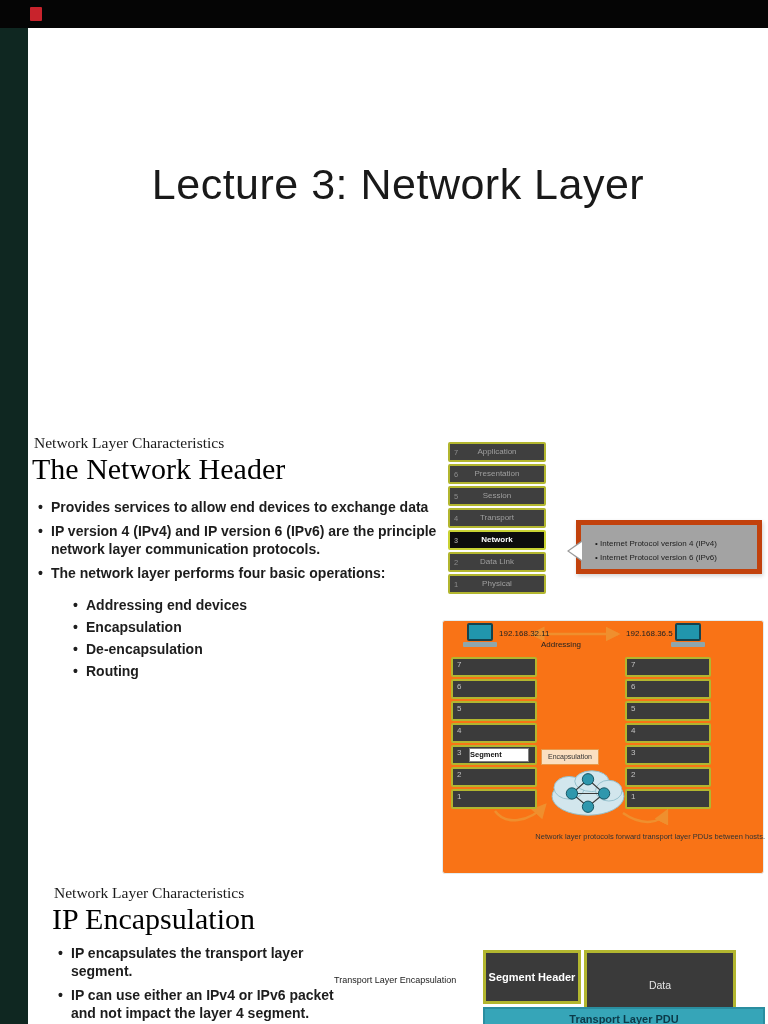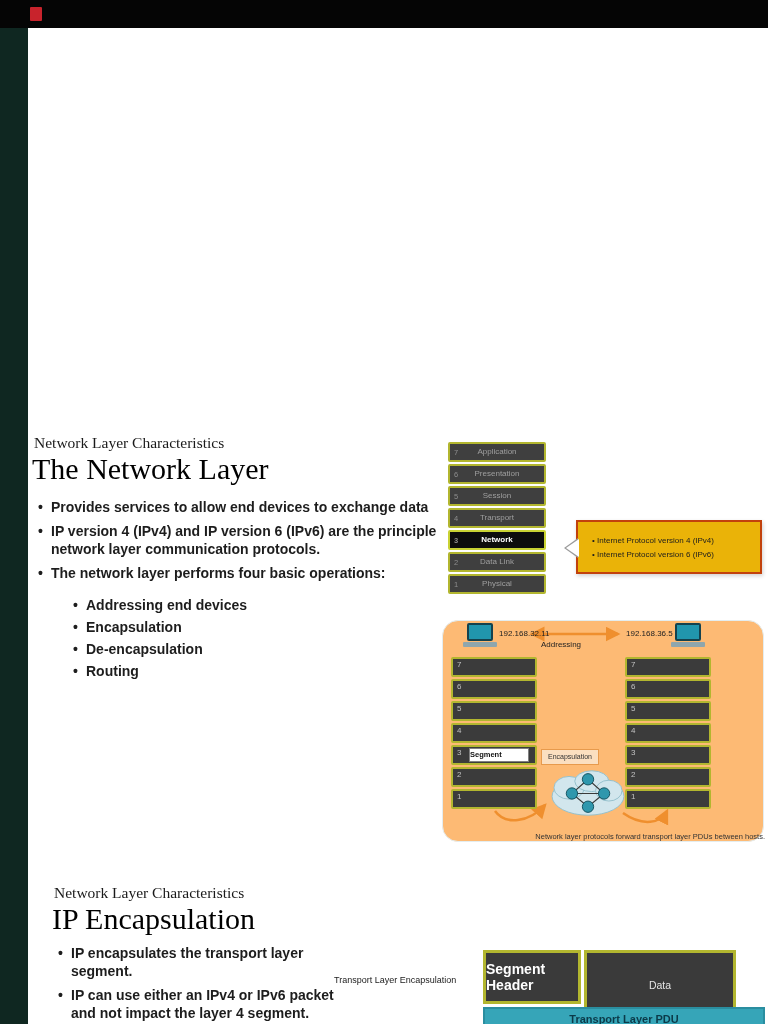--- a/index.html
+++ b/index.html
@@ -32,64 +32,65 @@
   .subs>li{position:relative;padding-left:15px;margin-bottom:4px;line-height:18px}
   .subs>li::before{content:"\2022";position:absolute;left:2px}
 
   
   .osi{position:absolute;left:420px;top:414px;width:98px}
   .osi-row{position:relative;height:20px;margin-bottom:2px;background:#3f3f3f;border:2px solid #b2b62f;border-radius:2px;text-align:center;font-size:8px;color:#9f9f9f;line-height:15px}
   .osi-row .num{position:absolute;left:4px;top:1px;font-size:7.5px;color:#8d8d8d}
   .osi-row.hl{background:#0d0d0d;color:#fff;font-weight:bold;border-color:#c9d234}
 
   
-  .callout{position:absolute;left:548px;top:492px;width:186px;height:54px;background:#eab308;border:2px solid #c2410c;box-shadow:1px 2px 4px rgba(0,0,0,.18);padding:12px 12px 0 14px}
+  .callout{position:absolute;left:548px;top:492px;width:186px;height:54px;background:#a3a3a3;border:5px solid #c2410c;box-shadow:1px 2px 4px rgba(0,0,0,.18);padding:12px 12px 0 14px}
   .callout::before{content:"";position:absolute;left:-14px;top:16px;border-top:10px solid transparent;border-bottom:10px solid transparent;border-right:14px solid #9a9a9a}
   .callout::after{content:"";position:absolute;left:-12px;top:17px;border-top:9px solid transparent;border-bottom:9px solid transparent;border-right:13px solid #fff}
   .callout-item{font-size:8px;color:#1d1d1d;line-height:14px}
   .callout-item::before{content:"\2022  "}
 
   
-  .adiag{position:absolute;left:414px;top:592px;width:322px;height:222px;background:#fdba74;border:1px solid #e4edef;border-radius:16px}
+  .adiag{position:absolute;left:414px;top:592px;width:322px;height:254px;background:#f97316;border:1px solid #e4edef;border-radius:3px}
   .laptop{position:absolute;width:34px;height:26px}
   .lap-l{left:20px;top:2px}.lap-r{left:228px;top:2px}
   .laptop .screen{width:26px;height:18px;margin:0 auto;background:#2196ad;border:2px solid #14424e;border-radius:2px}
   .laptop .base{width:34px;height:5px;background:#8fa6ac;border-radius:1px;margin-top:1px}
   .host-ip{position:absolute;top:8px;font-size:8px;color:#222}
   .ip-l{left:56px}.ip-r{left:183px}
   .addr-label{position:absolute;left:98px;top:19px;width:80px;font-size:8px;color:#222}
   .stack{position:absolute;top:36px;width:86px}
   .stack-l{left:8px}.stack-r{left:182px}
   .stack .srow{position:relative;height:20px;margin-bottom:2px;background:#3b3b3b;border:2px solid #b2b62f;border-radius:2px}
   .stack .num{position:absolute;left:4px;top:1px;font-size:8px;color:#c2c2c2}
   .segbox{position:absolute;left:16px;top:1px;width:60px;height:14px;background:#fff;border:1px solid #808080;font-size:7.5px;font-weight:bold;text-align:left;line-height:12px;color:#111}
   .encap{position:absolute;left:98px;top:128px;width:58px;height:16px;background:#fbdfc0;border:1px solid #e79a4c;font-size:7px;text-align:center;line-height:14px;color:#333}
   .cloud{position:absolute;left:106px;top:146px;width:78px;height:52px}
   .diag-arrows{position:absolute;left:0;top:0;width:322px;height:222px}
   .adiag-cap{position:absolute;left:0;top:211px;width:322px;text-align:right;font-size:7.5px;color:#333}
 
   
   .fig-label{position:absolute;left:306px;top:947px;font-size:9px;color:#222}
-  .seg-hdr{position:absolute;left:455px;top:922px;width:98px;height:54px;background:#3a3a3a;border:3px solid #b2b62f;color:#fff;font-weight:bold;font-size:14px;display:flex;align-items:center;justify-content:center}
+  .seg-hdr{position:absolute;left:455px;top:922px;width:98px;height:54px;background:#3a3a3a;border:3px solid #b2b62f;color:#fff;font-weight:bold;font-size:11px;display:flex;align-items:center;justify-content:center}
   .data-box{position:absolute;left:556px;top:922px;width:152px;height:70px;background:#3a3a3a;border:3px solid #b2b62f;color:#e4e4e4;font-size:10.5px;display:flex;align-items:center;justify-content:center}
   .pdu{position:absolute;left:455px;top:979px;width:282px;height:45px;background:#36a5b8;border:2px solid #2a8ea0;color:#0b3a49;font-weight:bold;font-size:11px;text-align:center;padding-top:4px}
 </style>
 </head>
 <body>
 
 <div class="topbar">
   <div class="logo"></div>
 </div>
 <div class="sidebar"></div>
 
 <div class="page">
 
+  <div class="title">Lecture 3: Network Layer</div>
 
   <div class="kicker s2-kicker">Network Layer Characteristics</div>
-  <div class="heading s2-heading">The Network Layer</div>
+  <div class="heading s2-heading">The Network Header</div>
 
   <ul class="bullets s2-bullets">
     <li><span>Provides services to allow end devices to exchange data</span></li>
     <li><span>IP version 4 (IPv4) and IP version 6 (IPv6) are the principle network layer communication protocols.</span></li>
     <li><span>The network layer performs four basic operations:</span>
       <ul class="subs">
         <li>Addressing end devices</li>
         <li>Encapsulation</li>
         <li>De-encapsulation</li>
         <li>Routing</li>

